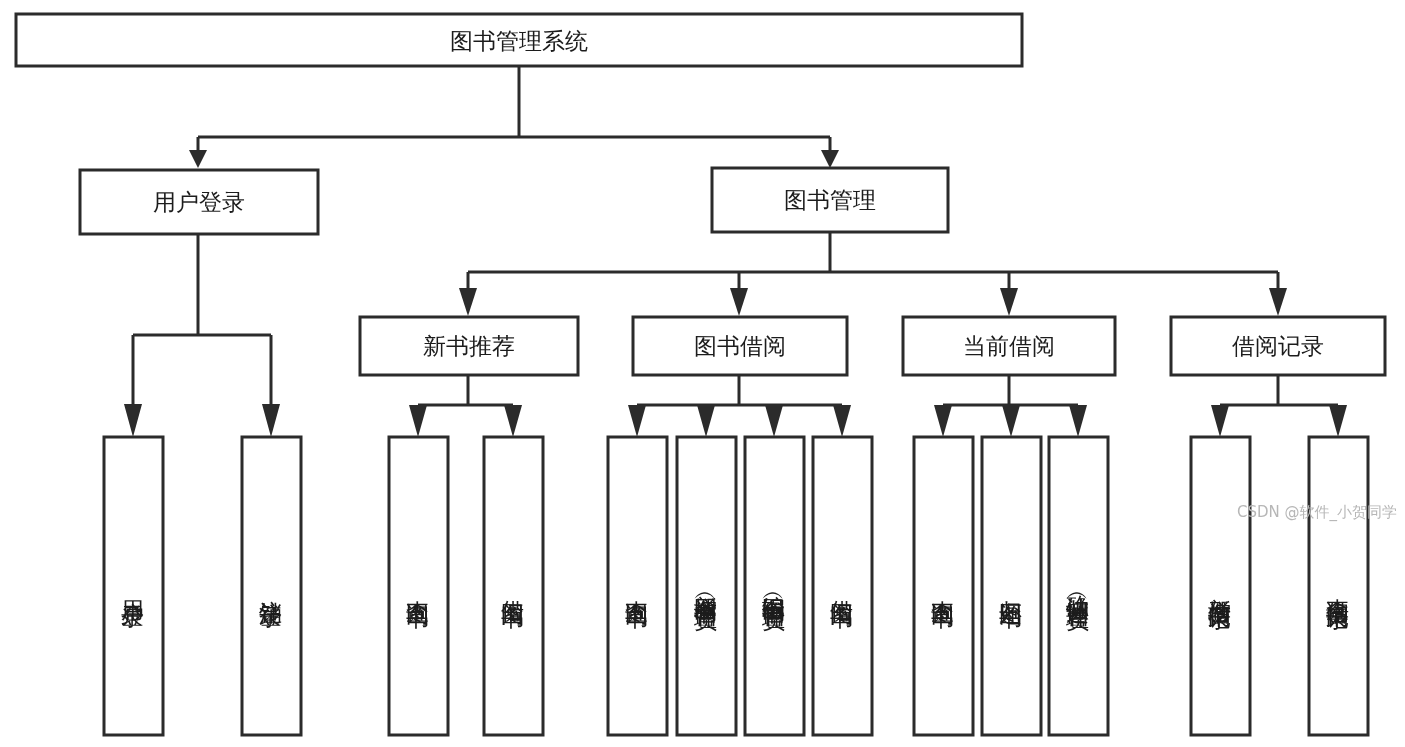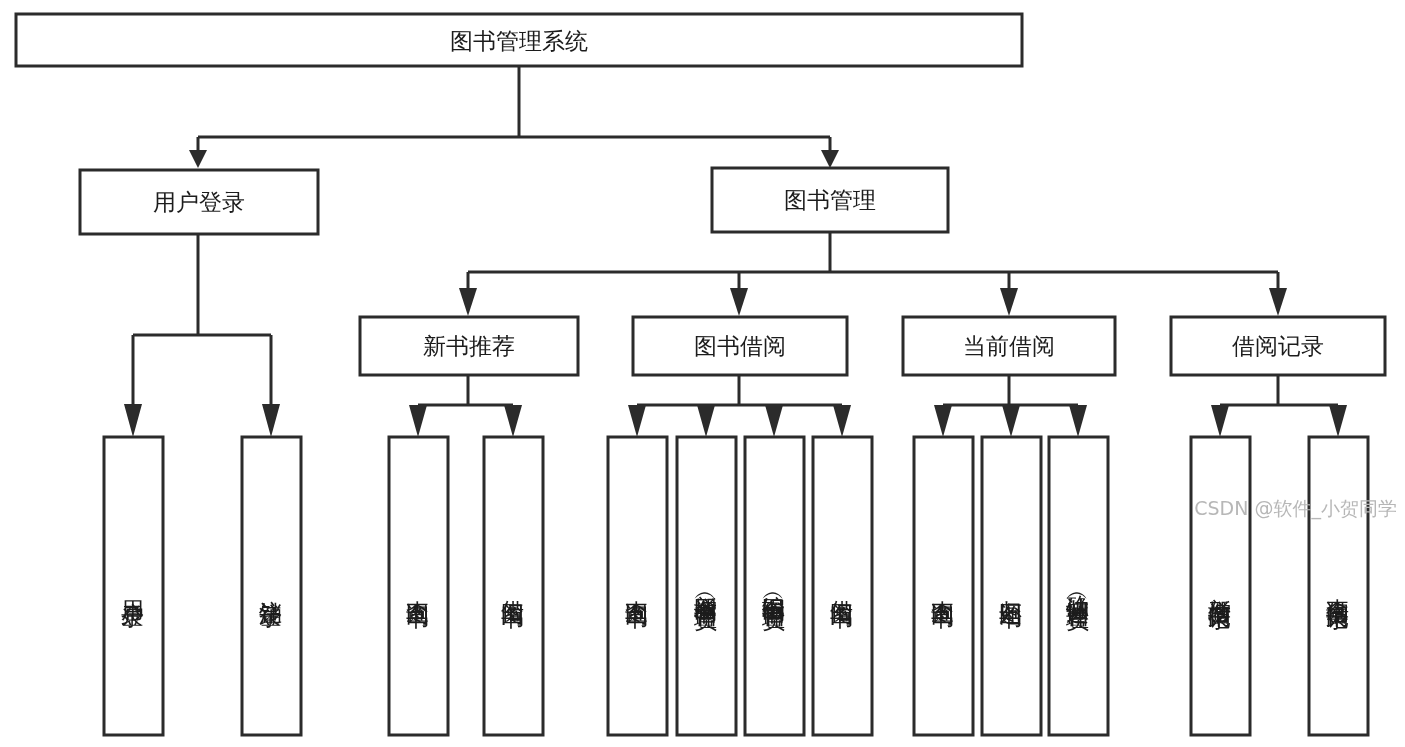--- a/index.html
+++ b/index.html
@@ -55,21 +55,21 @@
     text-orientation: upright;
     glyph-orientation-vertical: 0;
     text-anchor: middle;
     letter-spacing: 2px;
   }
   .watermark-text {
     position: absolute;
     right: 8px;
     bottom: 4px;
     font-family: "DejaVu Sans", "Liberation Sans", sans-serif;
-    font-size: 19px;
+    font-size: 15px;
     color: #b7b7b7;
     white-space: nowrap;
     pointer-events: none;
   }
 </style>
 </head>
 <body>
 
 <div id="diagram-root">
 

